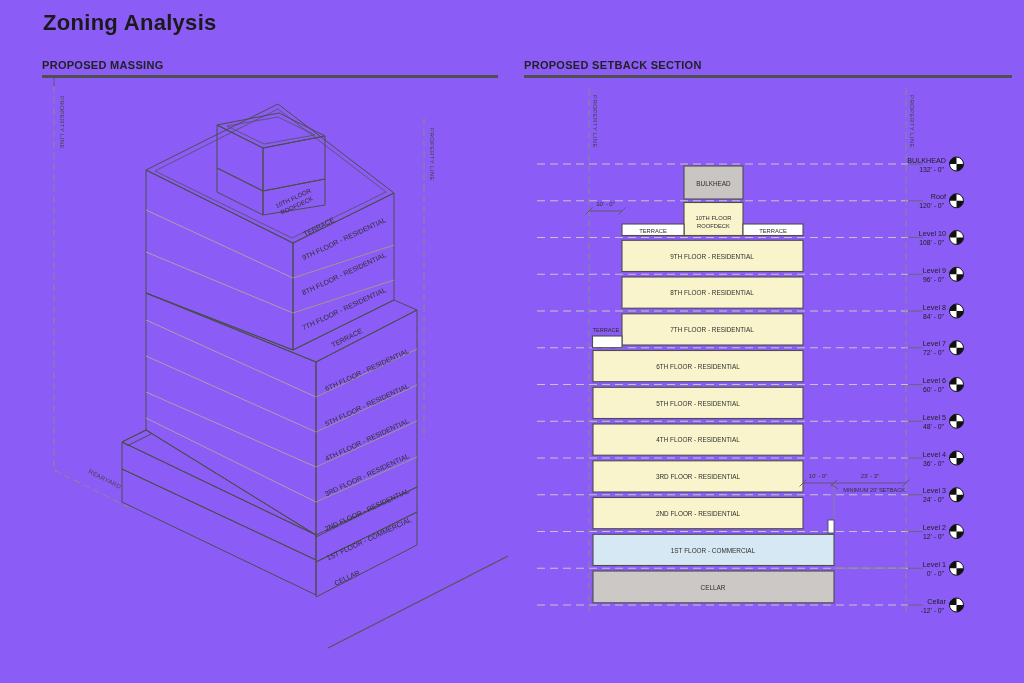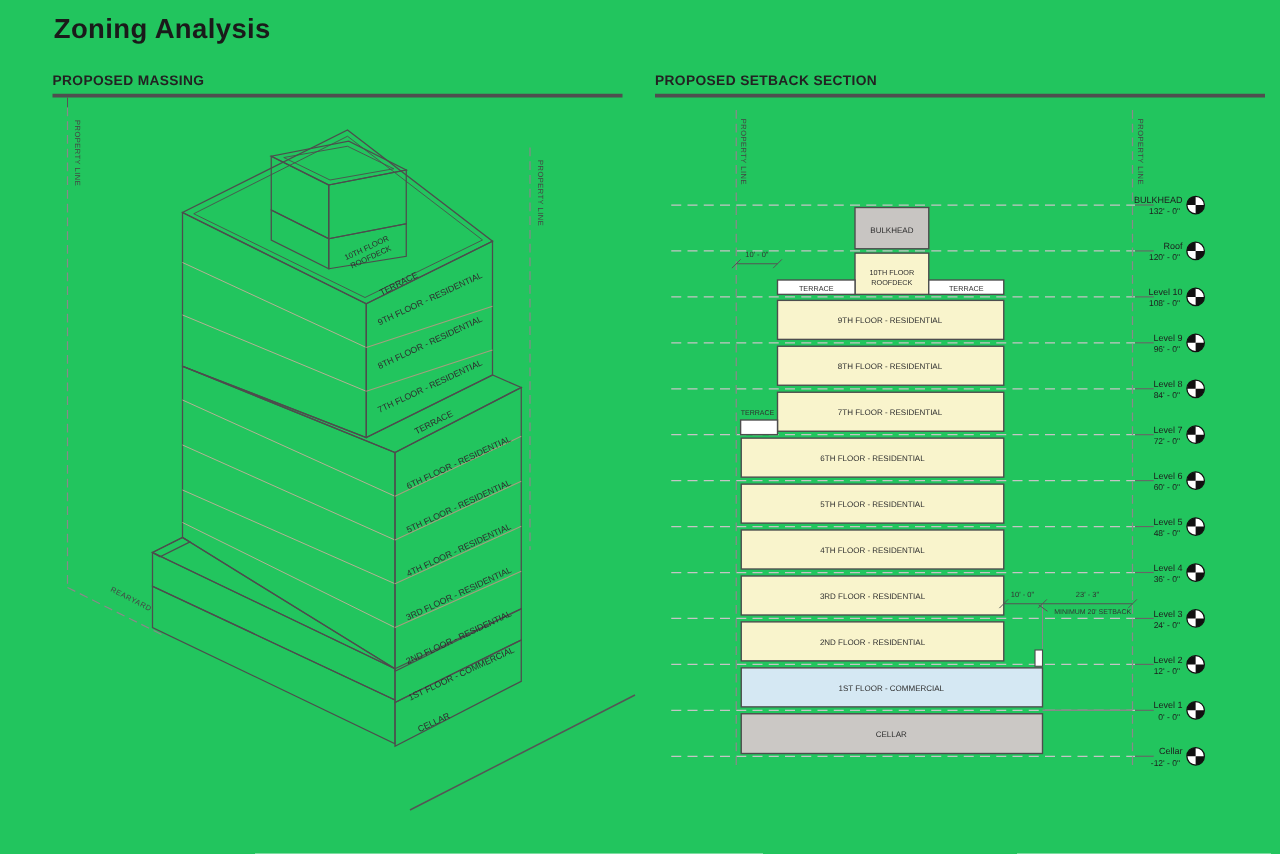--- a/index.html
+++ b/index.html
@@ -1,16 +1,16 @@
 <!DOCTYPE html>
 <html><head>
 <meta charset="utf-8">
 <style>
   html,body{margin:0;padding:0;background:#ffffff;}
-  .page{position:relative;width:1024px;height:683px;background:#22c55e;overflow:hidden;
+  .page{position:relative;width:1024px;height:683px;background:#8b5cf6;overflow:hidden;
         font-family:"Liberation Sans",sans-serif;}
   .title{position:absolute;left:43px;top:10px;font-size:22px;font-weight:700;color:#1a1a1a;letter-spacing:.3px;}
   .panel-heading{position:absolute;top:59px;font-size:11px;font-weight:700;color:#222;letter-spacing:.3px;}
   .panel-rule{position:absolute;top:75px;height:2.5px;background:#4f4f4f;}
   svg{position:absolute;left:0;top:0;}
   svg text{font-family:"Liberation Sans",sans-serif;fill:#2e2e2e;}
   .outline{stroke:#4d4d4d;stroke-width:1;fill:none;}
   .face-line{stroke:#a49f7e;stroke-width:.9;}
   .face-line-l{stroke:#b5b093;stroke-width:.8;}
   .dash-pl{stroke:#8a8a8a;stroke-width:1;stroke-dasharray:7 4;fill:none;}

